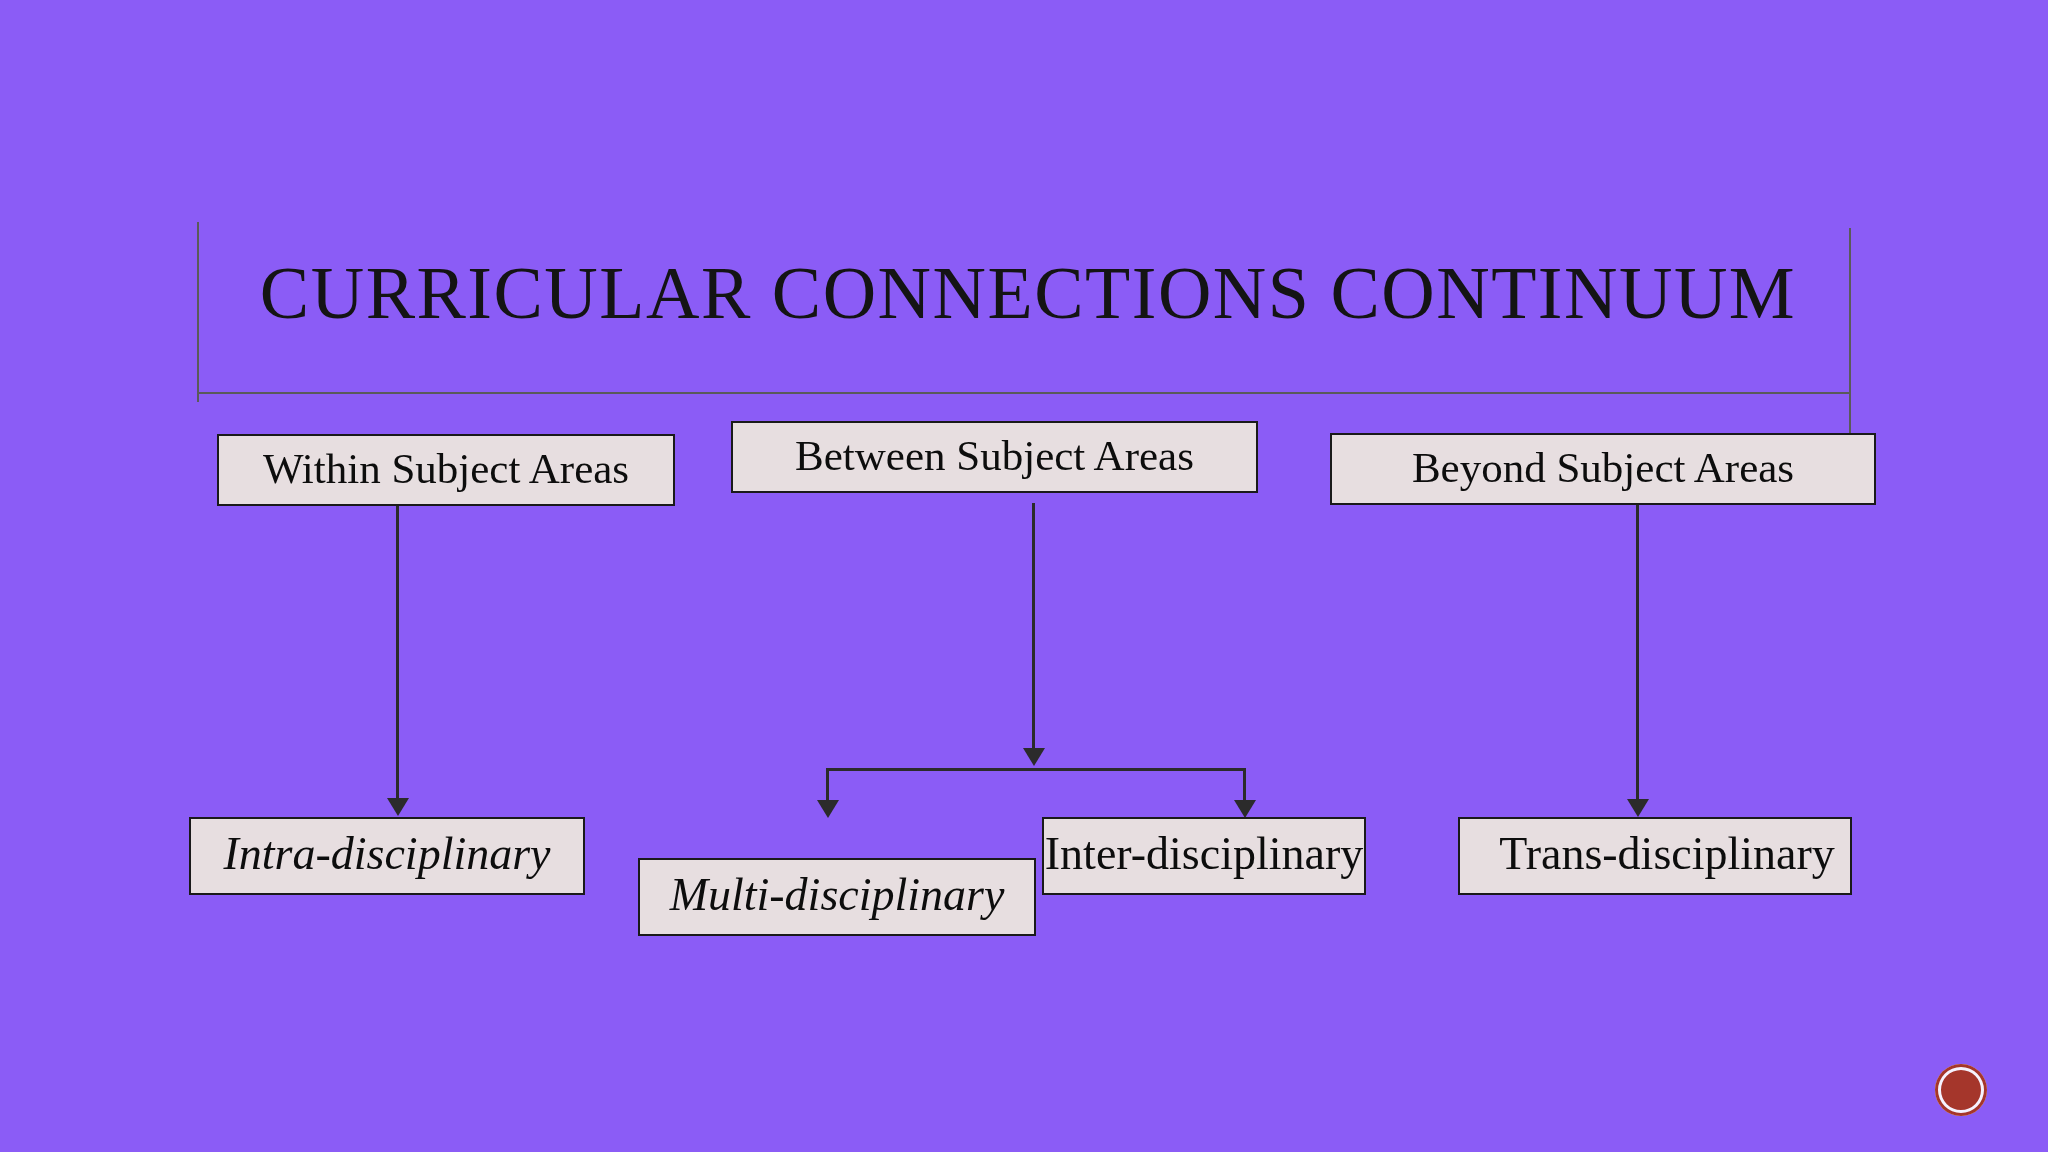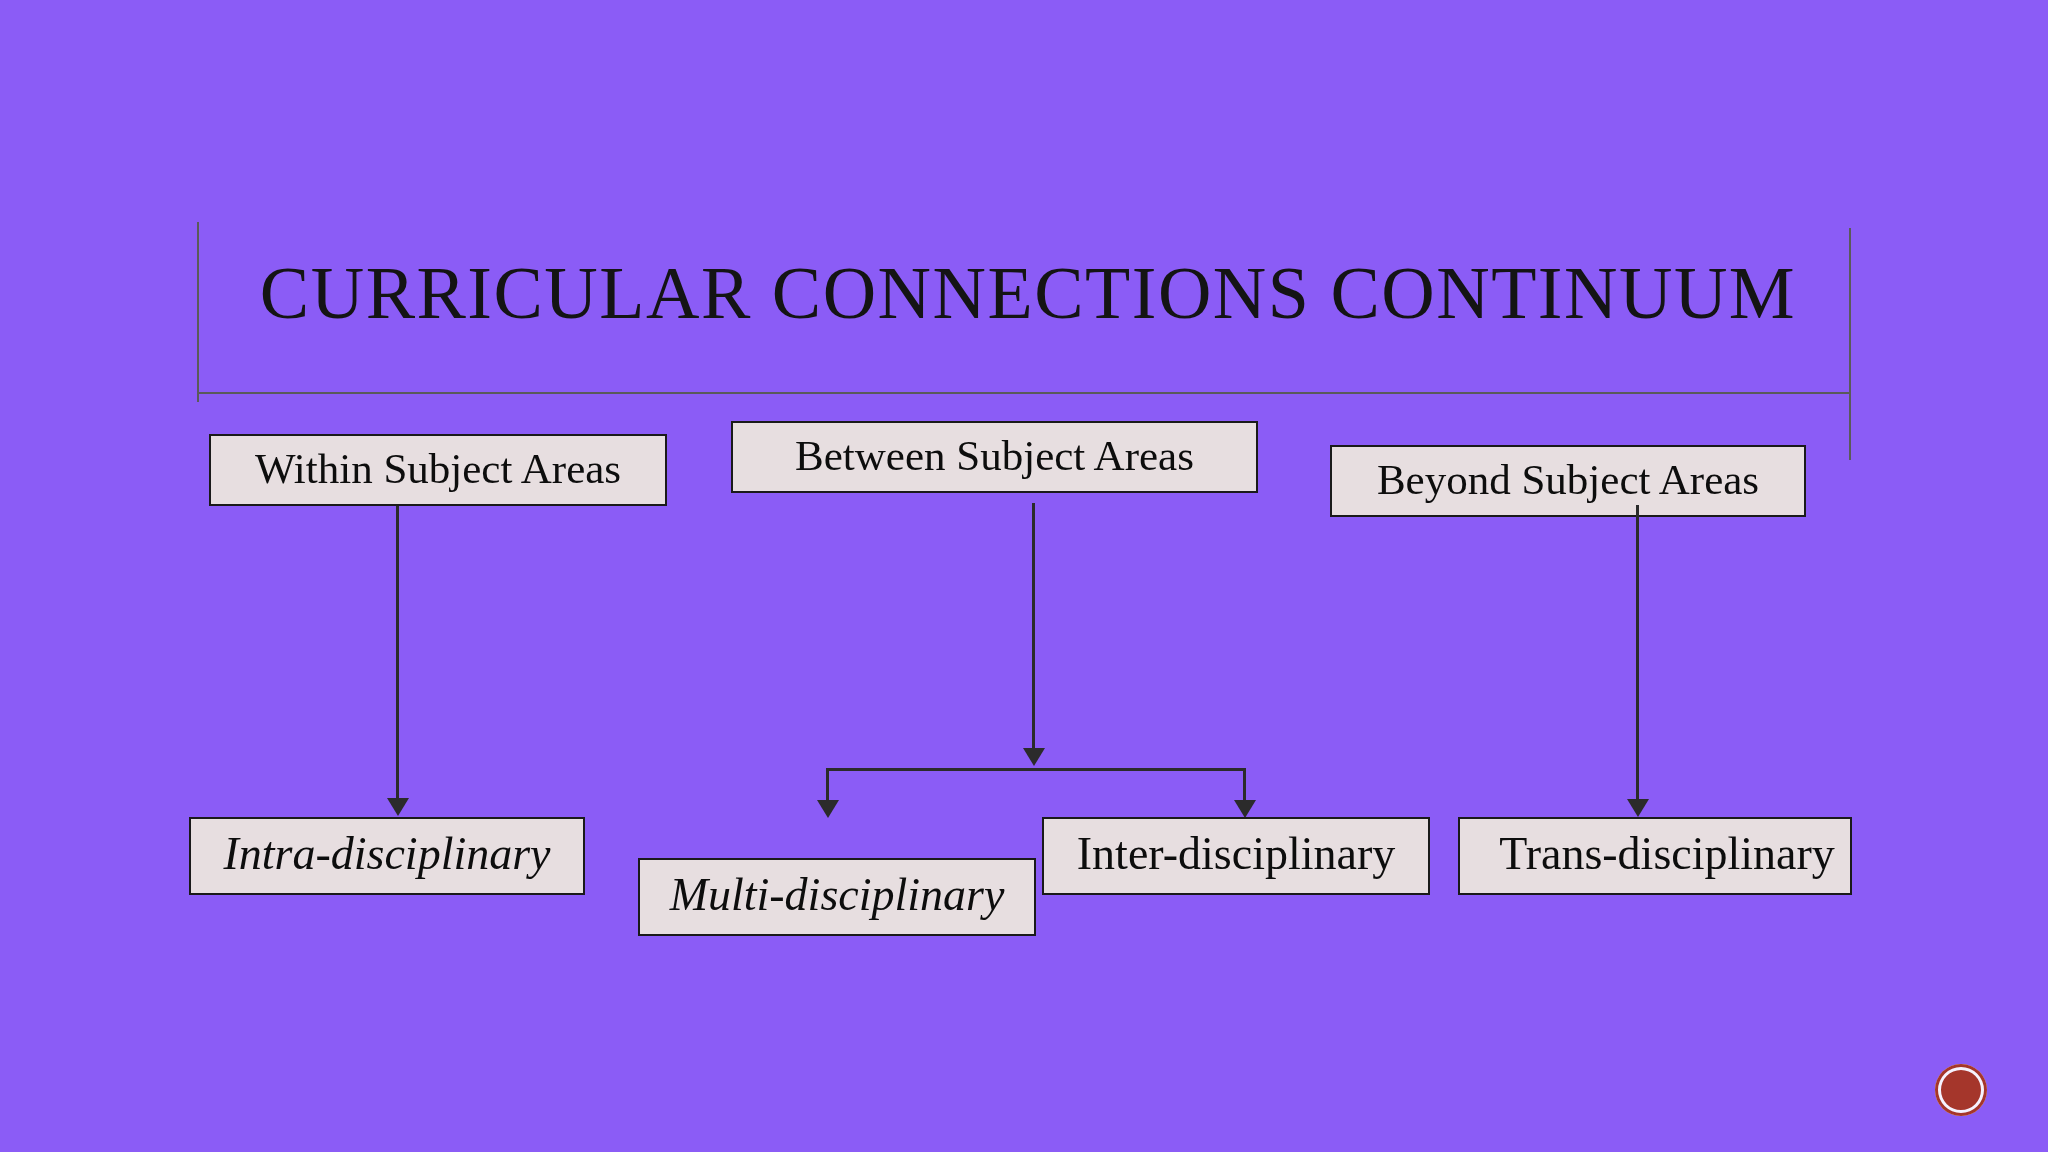--- a/index.html
+++ b/index.html
@@ -112,29 +112,29 @@
 <body>
 
 <div id="slide">
 
   <div class="rule-v" style="left:197px; top:222px; height:180px;"></div>
   <div class="rule-v" style="left:1849px; top:228px; height:232px;"></div>
   <div class="rule-h" style="left:197px; top:392px; width:1654px;"></div>
 
   <div id="title">Curricular Connections Continuum</div>
 
-  <div class="node tier1" style="left:209px; top:434px; width:458px;">
+  <div class="node tier1" style="left:217px; top:434px; width:458px;">
     <span class="label">Within Subject Areas</span>
   </div>
 
   <div class="node tier1" style="left:731px; top:421px; width:527px;">
     <span class="label">Between Subject Areas</span>
   </div>
 
-  <div class="node tier1" style="left:1330px; top:445px; width:476px;">
+  <div class="node tier1" style="left:1330px; top:433px; width:546px;">
     <span class="label">Beyond Subject Areas</span>
   </div>
 
   <div class="conn-v" style="left:396px; top:506px; height:294px;"></div>
   <div class="arrowhead" style="left:387px; top:798px;"></div>
 
   <div class="conn-v" style="left:1032px; top:503px; height:245px;"></div>
   <div class="arrowhead" style="left:1023px; top:748px;"></div>
 
   <div class="conn-h" style="left:826px; top:768px; width:420px;"></div>
@@ -149,21 +149,21 @@
   <div class="arrowhead" style="left:1627px; top:799px;"></div>
 
   <div class="node tier2" style="left:189px; top:817px; width:396px;font-style:italic;">
     <span class="label">Intra-disciplinary</span>
   </div>
 
   <div class="node tier2" style="left:638px; top:858px; width:398px;font-style:italic;">
     <span class="label">Multi-disciplinary</span>
   </div>
 
-  <div class="node tier2" style="left:1042px; top:817px; width:388px;">
+  <div class="node tier2" style="left:1042px; top:817px; width:324px;">
     <span class="label">Inter-disciplinary</span>
   </div>
 
   <div class="node tier2" style="left:1458px; top:817px; width:394px;padding-left:24px;">
     <span class="label">Trans-disciplinary</span>
   </div>
 
   <div id="badge"></div>
 
 </div>

